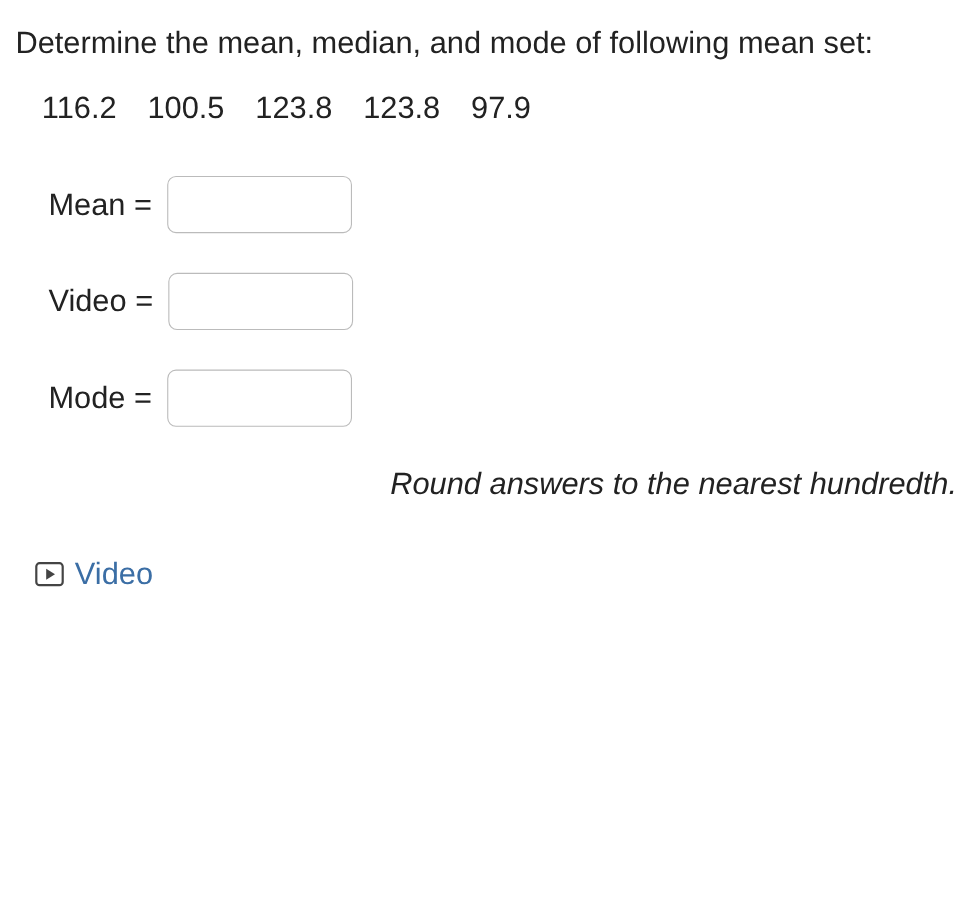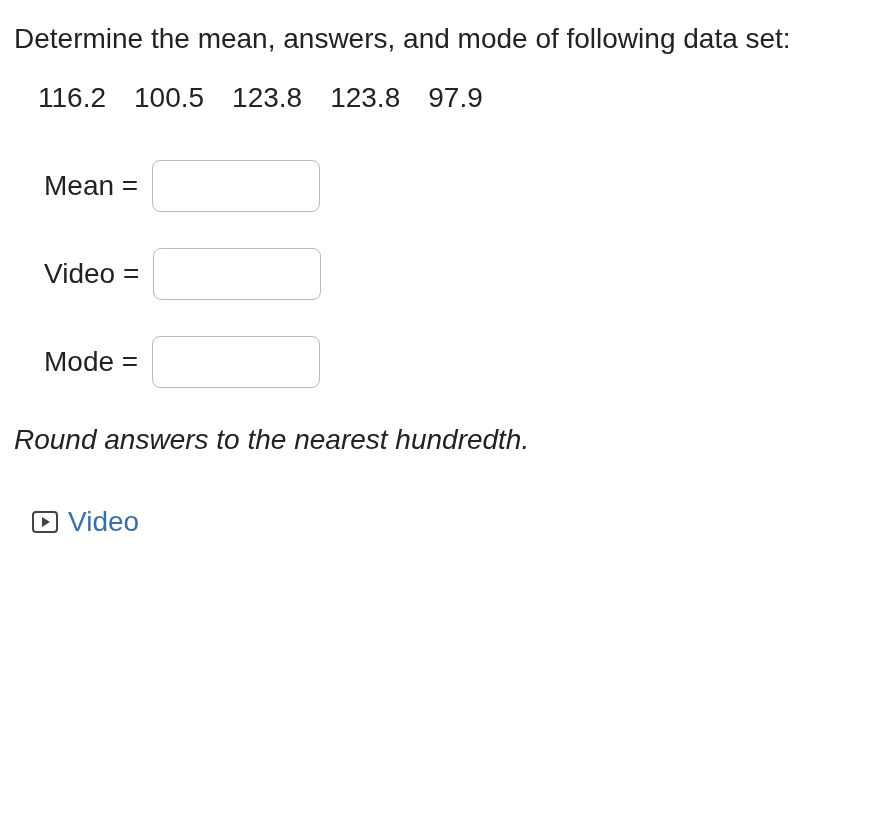--- a/index.html
+++ b/index.html
@@ -43,20 +43,21 @@
       border-radius: 8px;
       font-size: 24px;
       padding: 4px 10px;
       margin-left: 14px;
       background: #fff;
     }
     .instr {
       font-style: italic;
       font-size: 28px;
       margin: 10px 0 50px 0;
+      text-align: right;
     }
     .help-row {
       display: flex;
       align-items: center;
       font-size: 28px;
     }
     .video-link {
       display: inline-flex;
       align-items: center;
       color: #3b6ea5;
@@ -82,21 +83,21 @@
       width: 0;
       height: 0;
       border-left: 8px solid #444;
       border-top: 5px solid transparent;
       border-bottom: 5px solid transparent;
     }
   </style>
 </head>
 <body>
 
-<p class="prompt">Determine the mean, answers, and mode of following data set:</p>
+<p class="prompt">Determine the mean, median, and mode of following mean set:</p>
 
 <table class="data-table">
   <tbody>
       <tr>
     <td>116.2</td>
     <td>100.5</td>
     <td>123.8</td>
     <td>123.8</td>
     <td>97.9</td>
   </tr>

